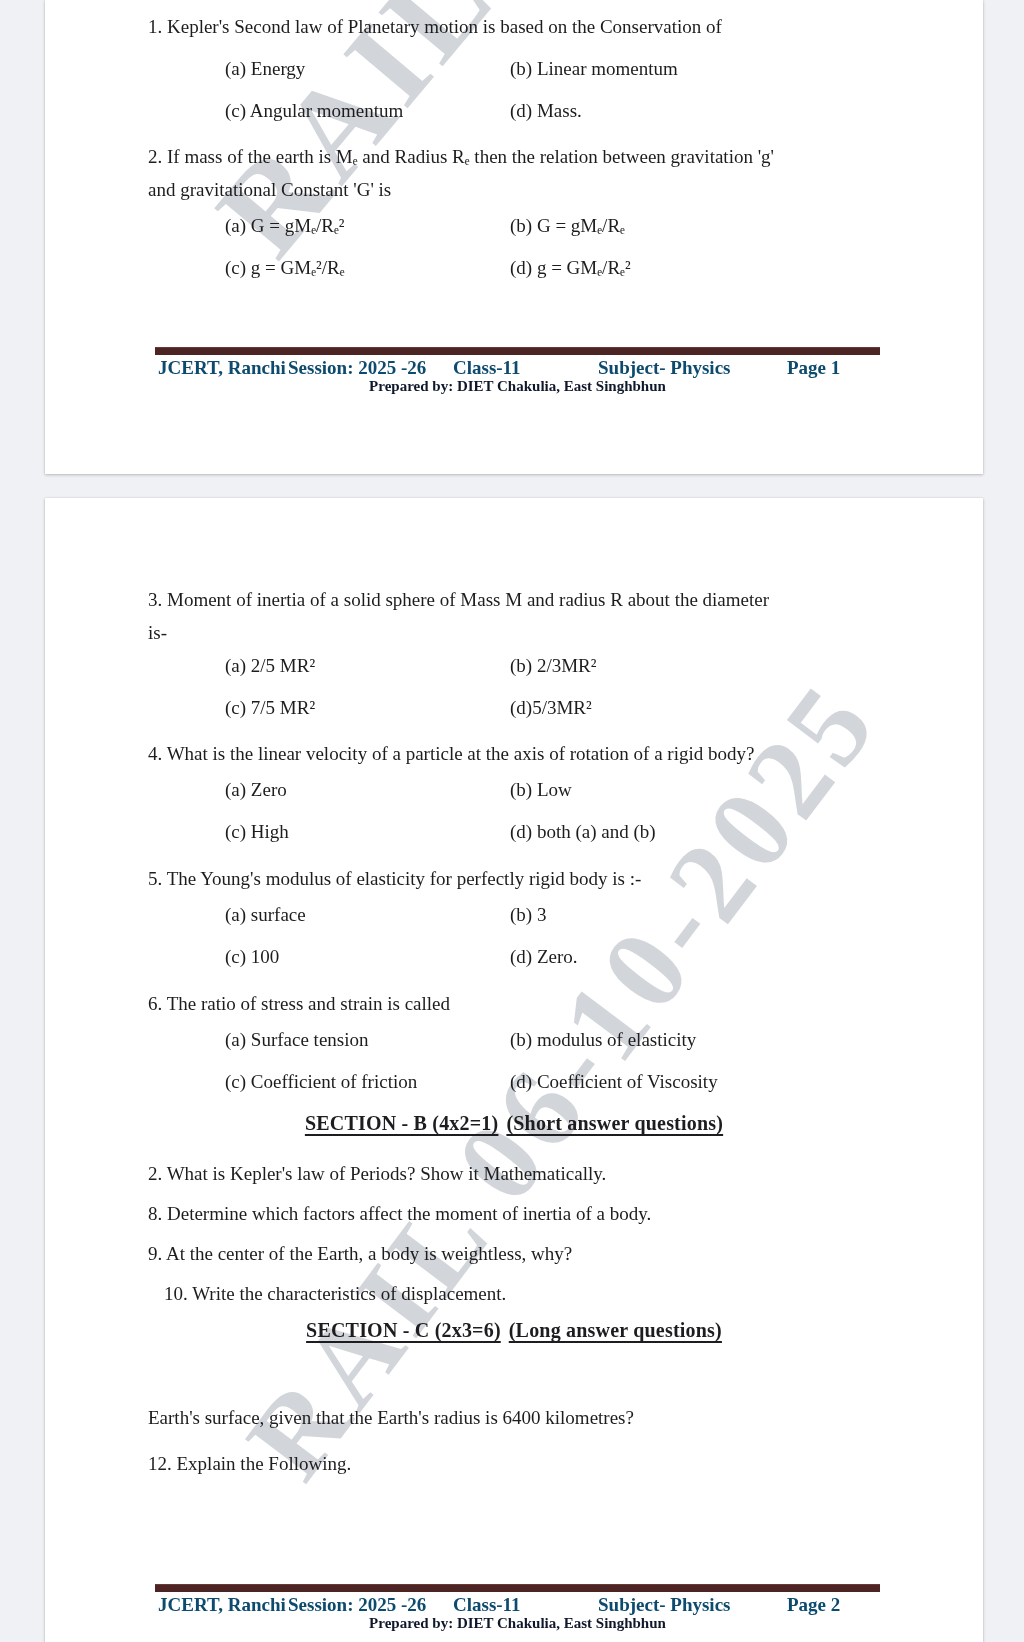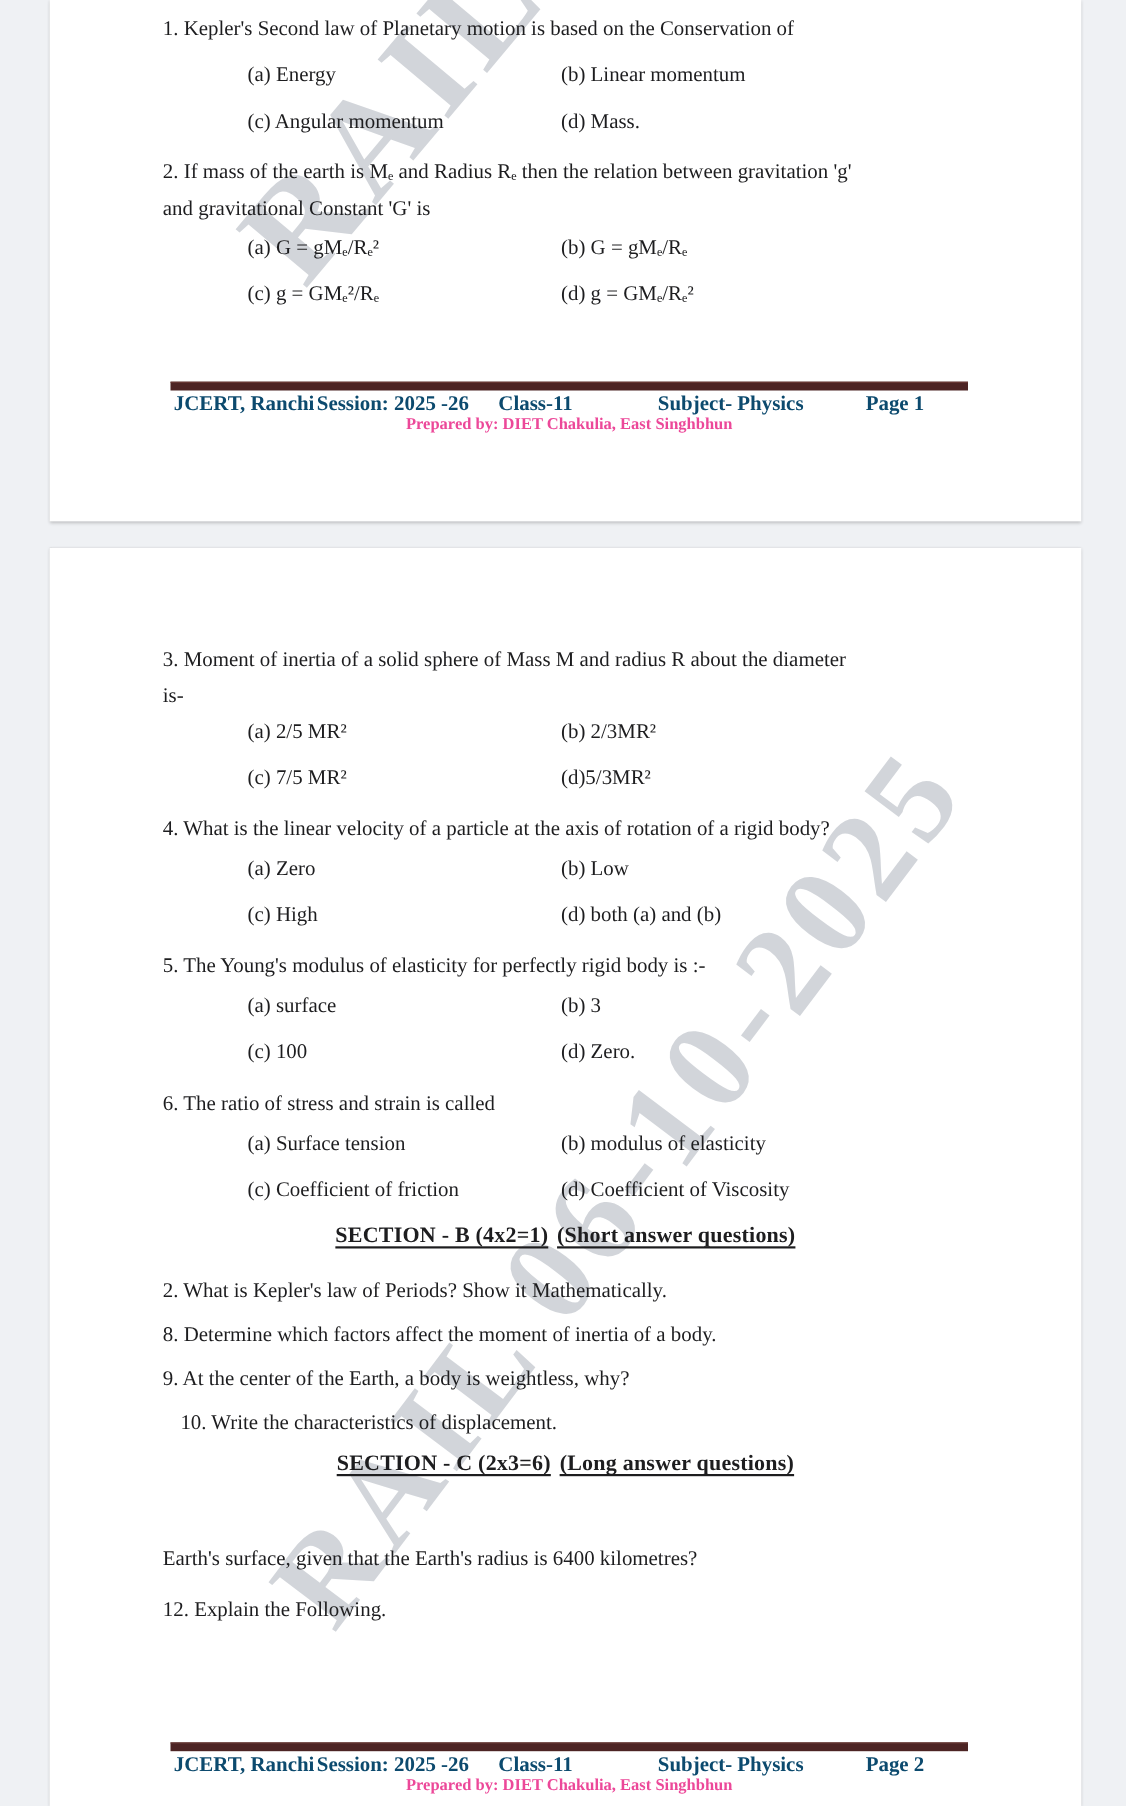--- a/index.html
+++ b/index.html
@@ -52,21 +52,21 @@
     background:#4d2424;border-top:1px solid #6b3a36;
   }
   .footer .fl{position:absolute;font-size:19px;font-weight:bold;color:#0c4a6e;white-space:nowrap;}
   .footer .f-org{left:113px;}
   .footer .f-session{left:243px;}
   .footer .f-class{left:408px;}
   .footer .f-subject{left:553px;}
   .footer .f-page{left:742px;}
   .footer .f-prepared{
     position:absolute;left:110px;width:725px;text-align:center;
-    font-size:15px;font-weight:bold;color:#ec4899;white-space:nowrap;
+    font-size:15px;font-weight:bold;color:#0f172a;white-space:nowrap;
   }
 </style>
 </head>
 <body>
 
 <div class="page" id="page1">
   <div class="wm" id="wm1">RAIL 06-10-2025</div>
 
   <div class="q" style="top:10px;">1. Kepler's Second law of Planetary motion is based on the Conservation of</div>
   <div class="optrow" style="top:58px;">

